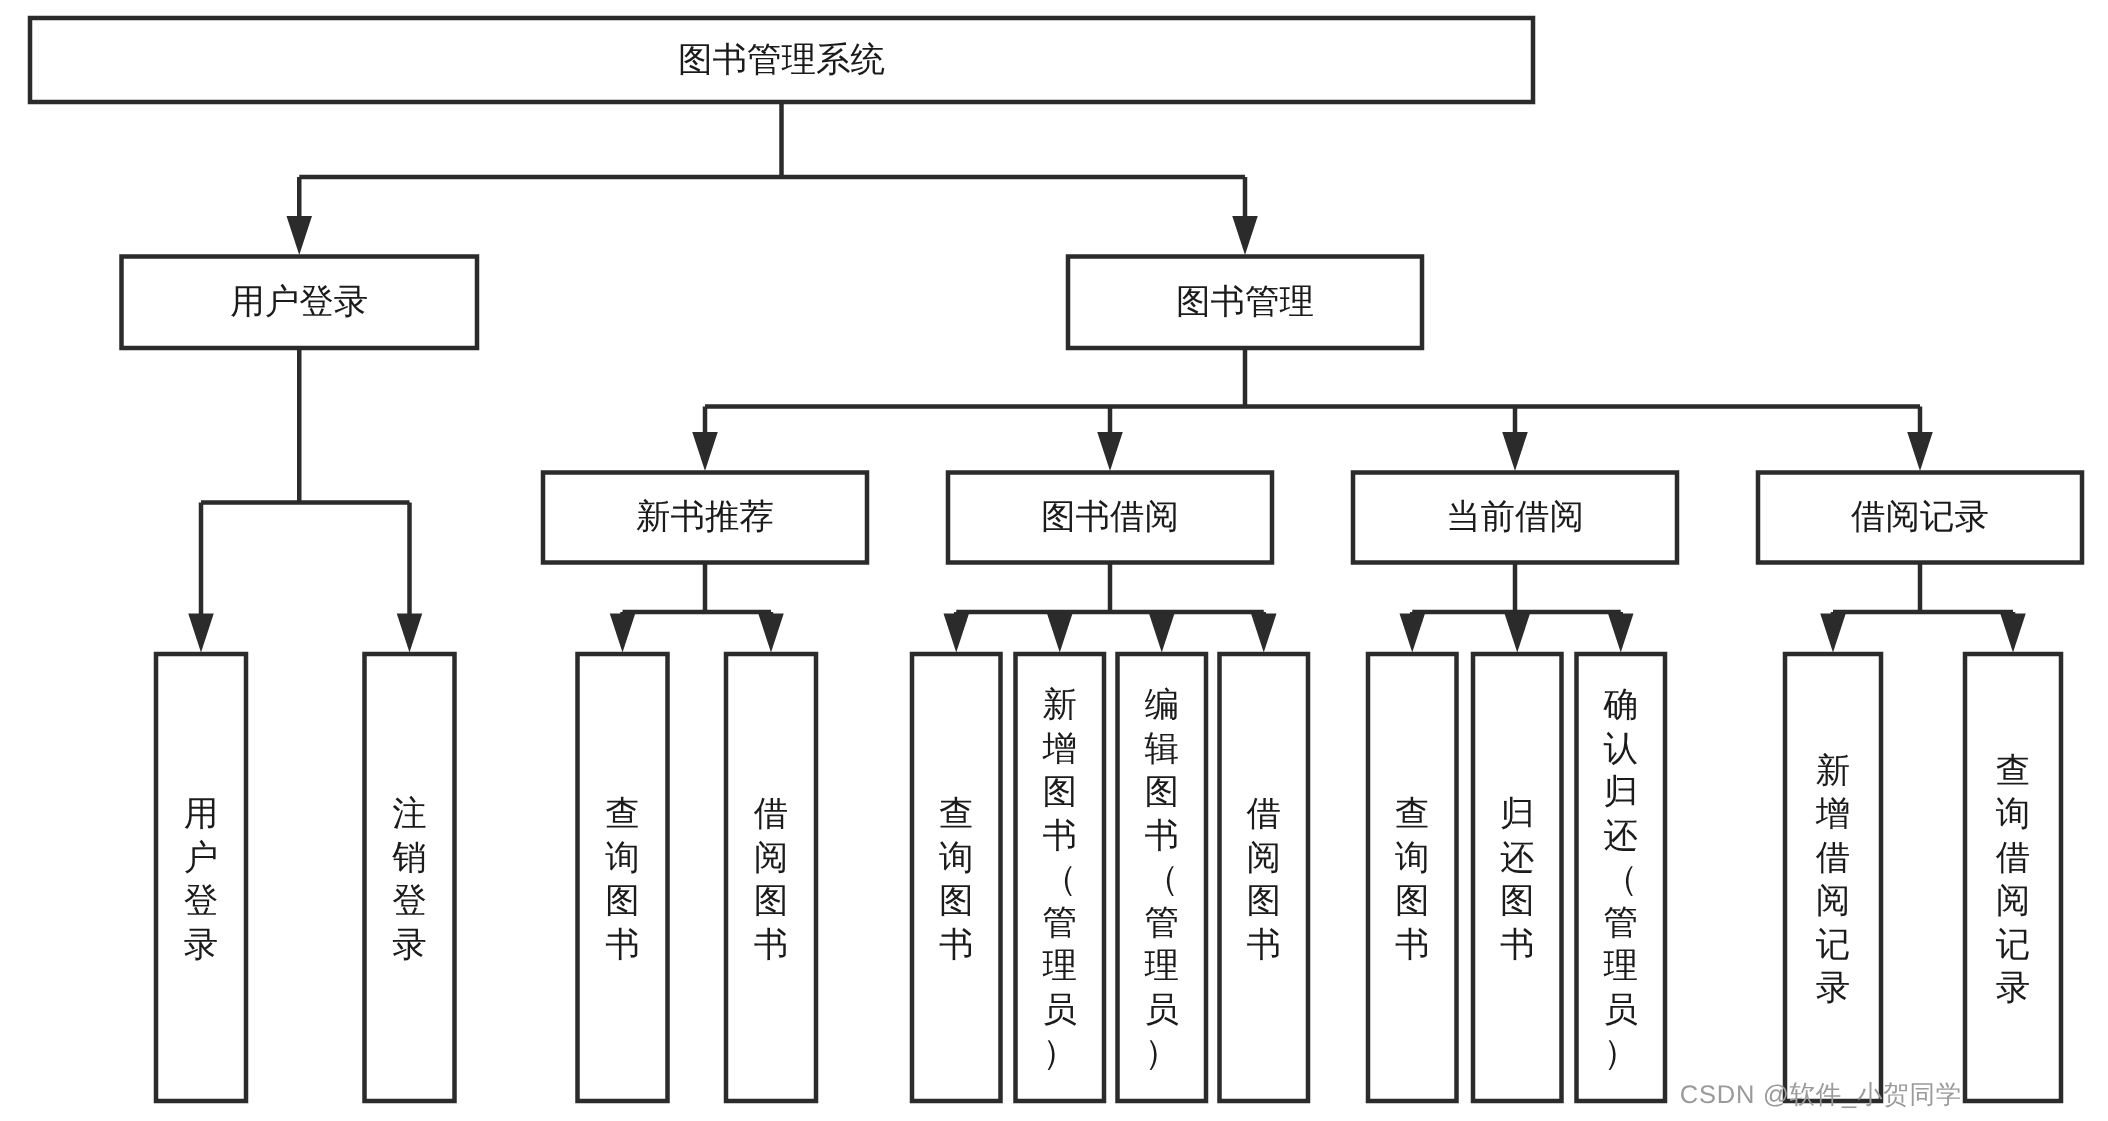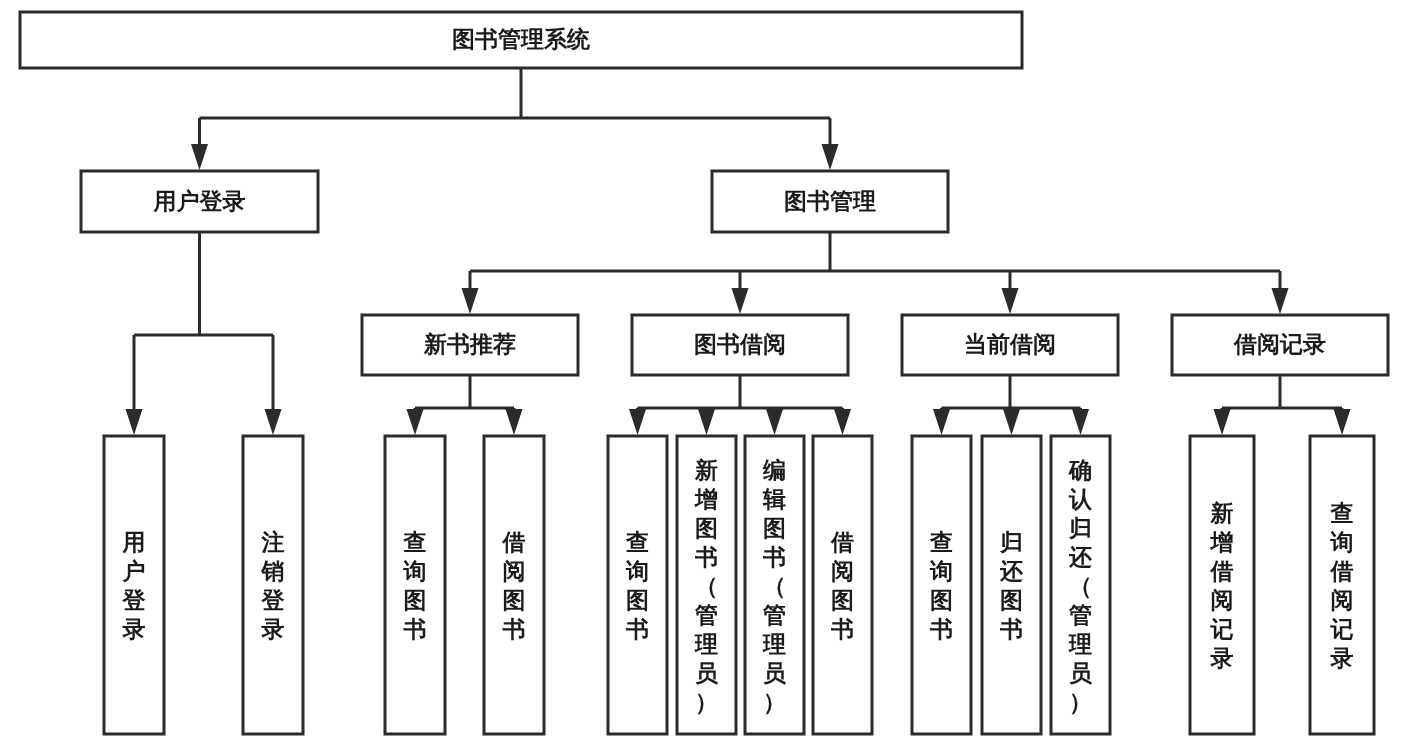--- a/index.html
+++ b/index.html
@@ -14,21 +14,20 @@
     font-family: "Liberation Sans", "DejaVu Sans", sans-serif;
     overflow: hidden;
     position: relative;
   }
   #diagram-root {
     position: absolute;
     left: 0;
     top: 0;
     width: 1320px;
     height: 747px;
-    font-weight: bold;
   }
   svg.flowchart {
     display: block;
     width: 1405px;
     height: 747px;
     shape-rendering: geometricPrecision;
   }
   .node-rect {
     fill: #ffffff;
     stroke: #2b2b2b;
@@ -219,13 +218,14 @@
         <g>
           <rect class="node-rect" x="1190" y="436" width="64" height="298"></rect>
           <text class="node-label-v" x="1222" y="521"><tspan x="1222" dy="0">新</tspan><tspan x="1222" dy="29">增</tspan><tspan x="1222" dy="29">借</tspan><tspan x="1222" dy="29">阅</tspan><tspan x="1222" dy="29">记</tspan><tspan x="1222" dy="29">录</tspan></text>
         </g>
         <g>
           <rect class="node-rect" x="1310" y="436" width="64" height="298"></rect>
           <text class="node-label-v" x="1342" y="521"><tspan x="1342" dy="0">查</tspan><tspan x="1342" dy="29">询</tspan><tspan x="1342" dy="29">借</tspan><tspan x="1342" dy="29">阅</tspan><tspan x="1342" dy="29">记</tspan><tspan x="1342" dy="29">录</tspan></text>
         </g>
       </g>
   </svg>
+  <div class="watermark-text">CSDN @软件_小贺同学</div>
 </div>
 
 </body></html>

